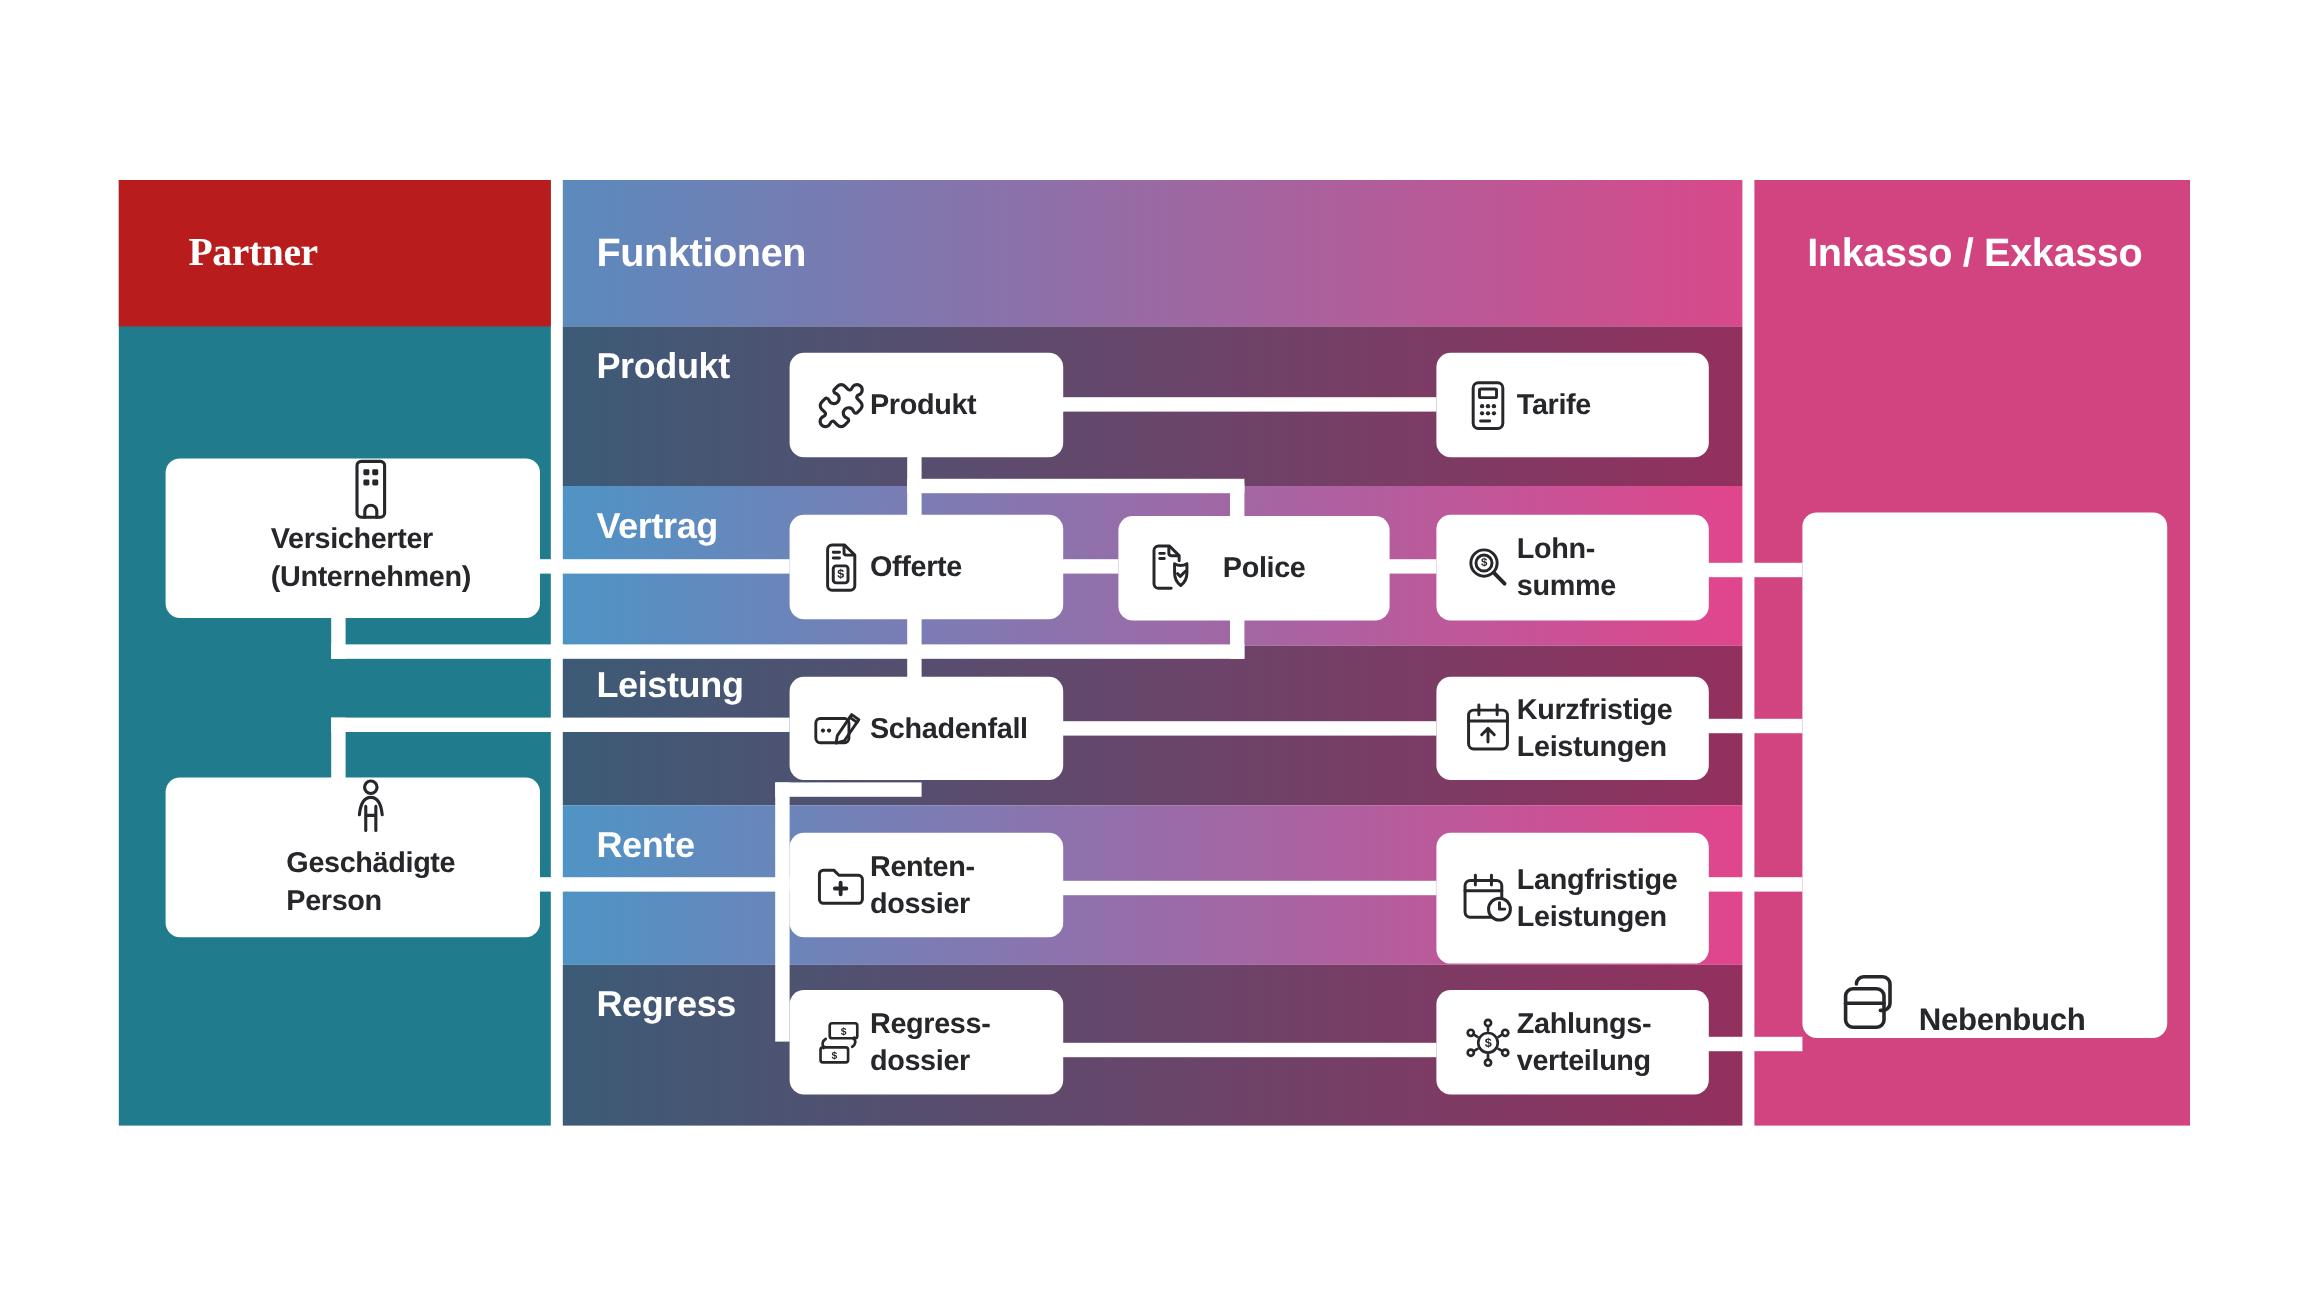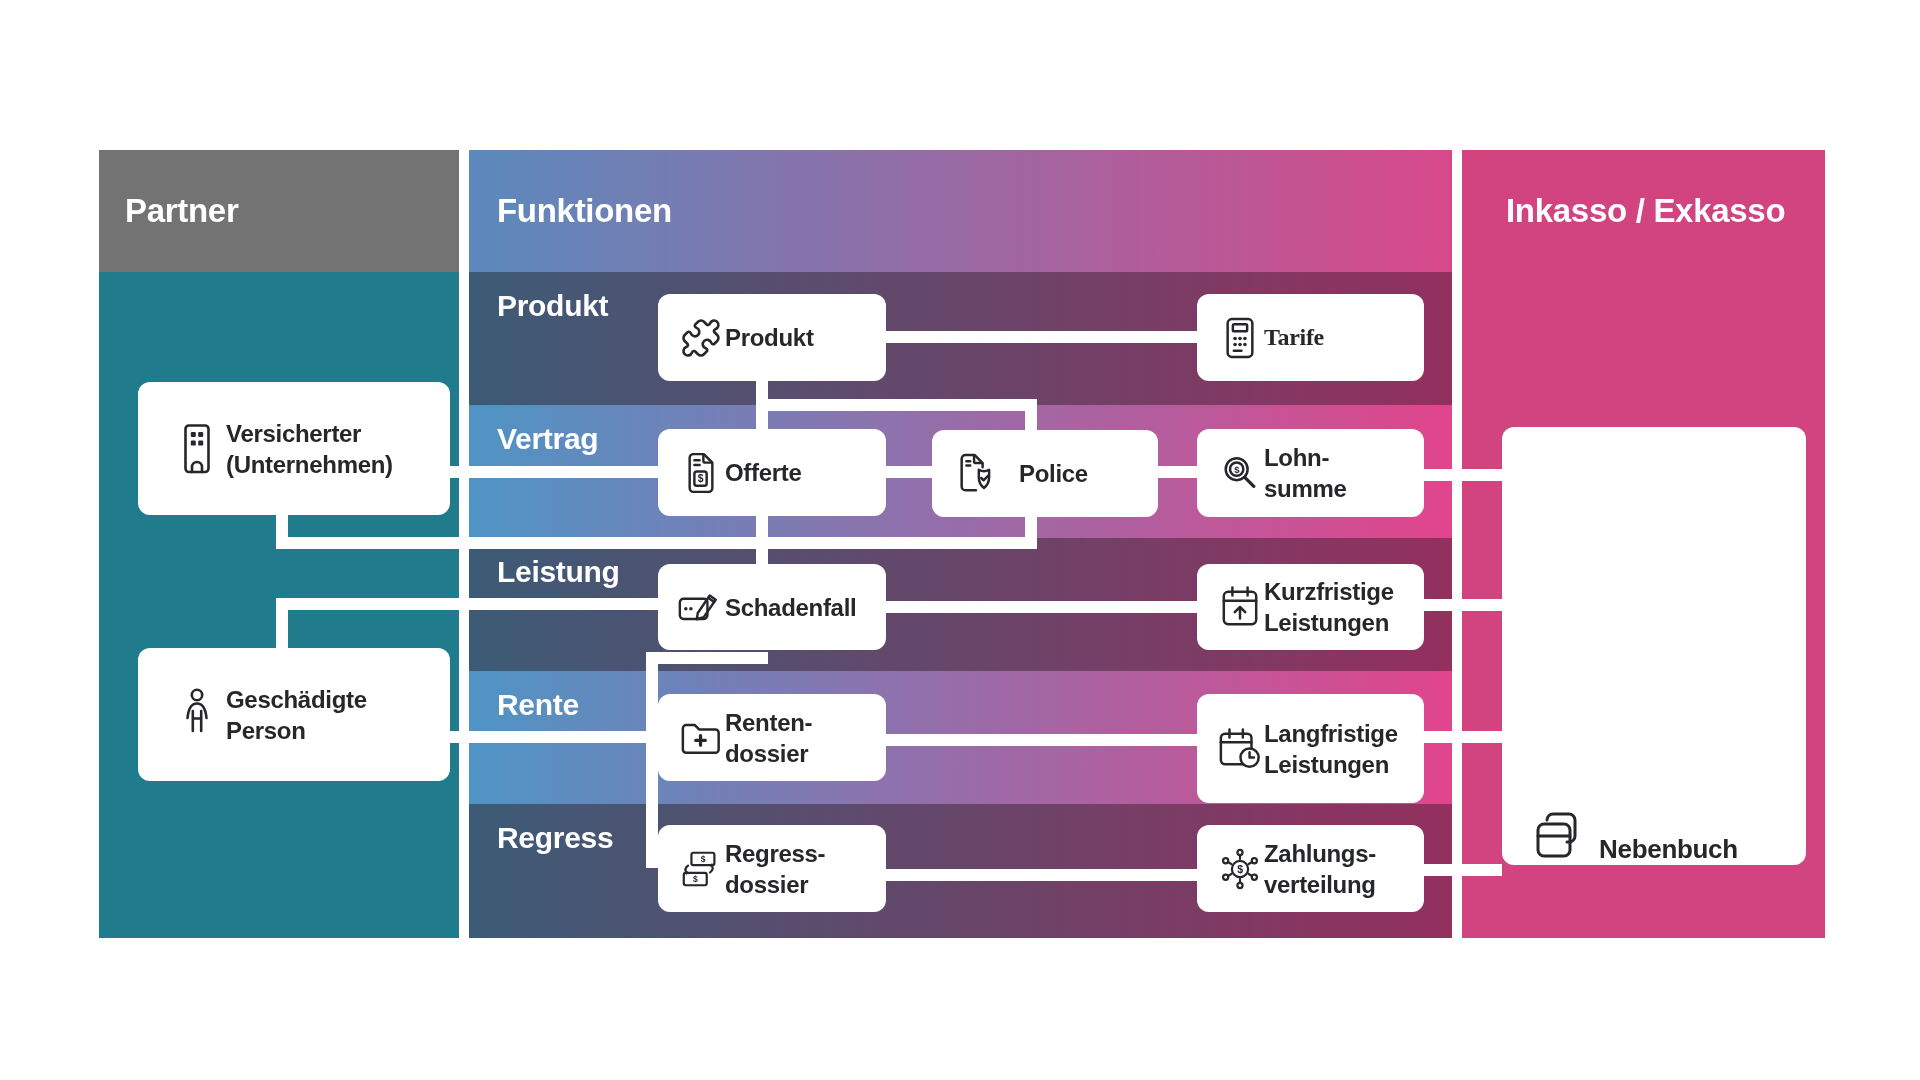--- a/index.html
+++ b/index.html
@@ -3,51 +3,51 @@
 <meta charset="utf-8">
 <style>
   html,body{margin:0;padding:0;background:#fff;}
   .stage{position:relative;width:1920px;height:1080px;background:#fff;overflow:hidden;
          font-family:"Liberation Sans","DejaVu Sans",sans-serif;}
   .panel{position:absolute;top:150px;height:788px;}
   .panel-header{height:122px;display:flex;align-items:center;
                 color:#fff;font-size:33px;font-weight:700;letter-spacing:-0.3px;}
   
   .panel.partner{left:99px;width:360px;background:#207b8d;}
-  .panel.partner .panel-header{background:#737373;padding-left:26px;}
+  .panel.partner .panel-header{background:#b91c1c;padding-left:58px;font-family:Liberation Serif, serif;}
   
   .panel.funktionen{left:469px;width:983px;}
   .panel.funktionen .panel-header{background:linear-gradient(90deg,#5b8abd,#d8498a);padding-left:28px;}
   .frow{position:relative;width:100%;height:133px;}
   .frow.dark{background:linear-gradient(90deg,#3c5b76,#93305e);}
   .frow.light{background:linear-gradient(90deg,#4f94c5,#e1458c);}
   .frow.last{height:134px;}
   .row-label{position:absolute;left:28px;top:19px;color:#fff;font-size:30px;font-weight:700;
              letter-spacing:-0.3px;line-height:1;}
   
   .panel.inkasso{left:1462px;width:363px;background:#d24480;}
   .panel.inkasso .panel-header{padding-left:44px;}
   
   .conn{position:absolute;background:#fff;}
   
   .node{position:absolute;background:#fff;border-radius:12px;display:flex;align-items:center;
         color:#26272a;font-size:24px;font-weight:700;letter-spacing:-0.3px;line-height:31px;}
   .node .icon{flex:0 0 auto;display:flex;align-items:center;justify-content:center;}
   .node .txt{display:flex;flex-direction:column;justify-content:center;white-space:nowrap;}
-  .node.partner-node{padding-left:30px;}
+  .node.partner-node{padding-left:30px;flex-direction:column;}
   .node.partner-node .icon{width:58px;}
   .node.fn-node{padding-left:19px;}
   .node.fn-node .icon{width:48px;}
   .node.nb{padding-left:21px;font-size:26px;}
   .node.nb .icon{width:76px;}
   
   .n-versicherter{left:138px;top:382px;width:282px;height:133px;}
   .n-geschaedigte{left:138px;top:648px;width:282px;height:133px;}
   .n-produkt{left:658px;top:294px;width:209px;height:87px;}
-  .n-tarife{left:1197px;top:294px;width:208px;height:87px;font-family:Liberation Serif, serif;}
+  .n-tarife{left:1197px;top:294px;width:208px;height:87px;}
   .n-offerte{left:658px;top:429px;width:209px;height:87px;}
   .n-police{left:932px;top:430px;width:207px;height:87px;gap:20px;}
   .n-lohnsumme{left:1197px;top:429px;width:208px;height:88px;}
   .n-schadenfall{left:658px;top:564px;width:209px;height:86px;text-align:center;}
   .n-kurzfristige{left:1197px;top:564px;width:208px;height:86px;}
   .n-rentendossier{left:658px;top:694px;width:209px;height:87px;}
   .n-langfristige{left:1197px;top:694px;width:208px;height:109px;}
   .n-regressdossier{left:658px;top:825px;width:209px;height:87px;}
   .n-zahlungsverteilung{left:1197px;top:825px;width:208px;height:87px;}
   .n-nebenbuch{left:1502px;top:427px;width:283px;height:438px;align-items:flex-end;}

